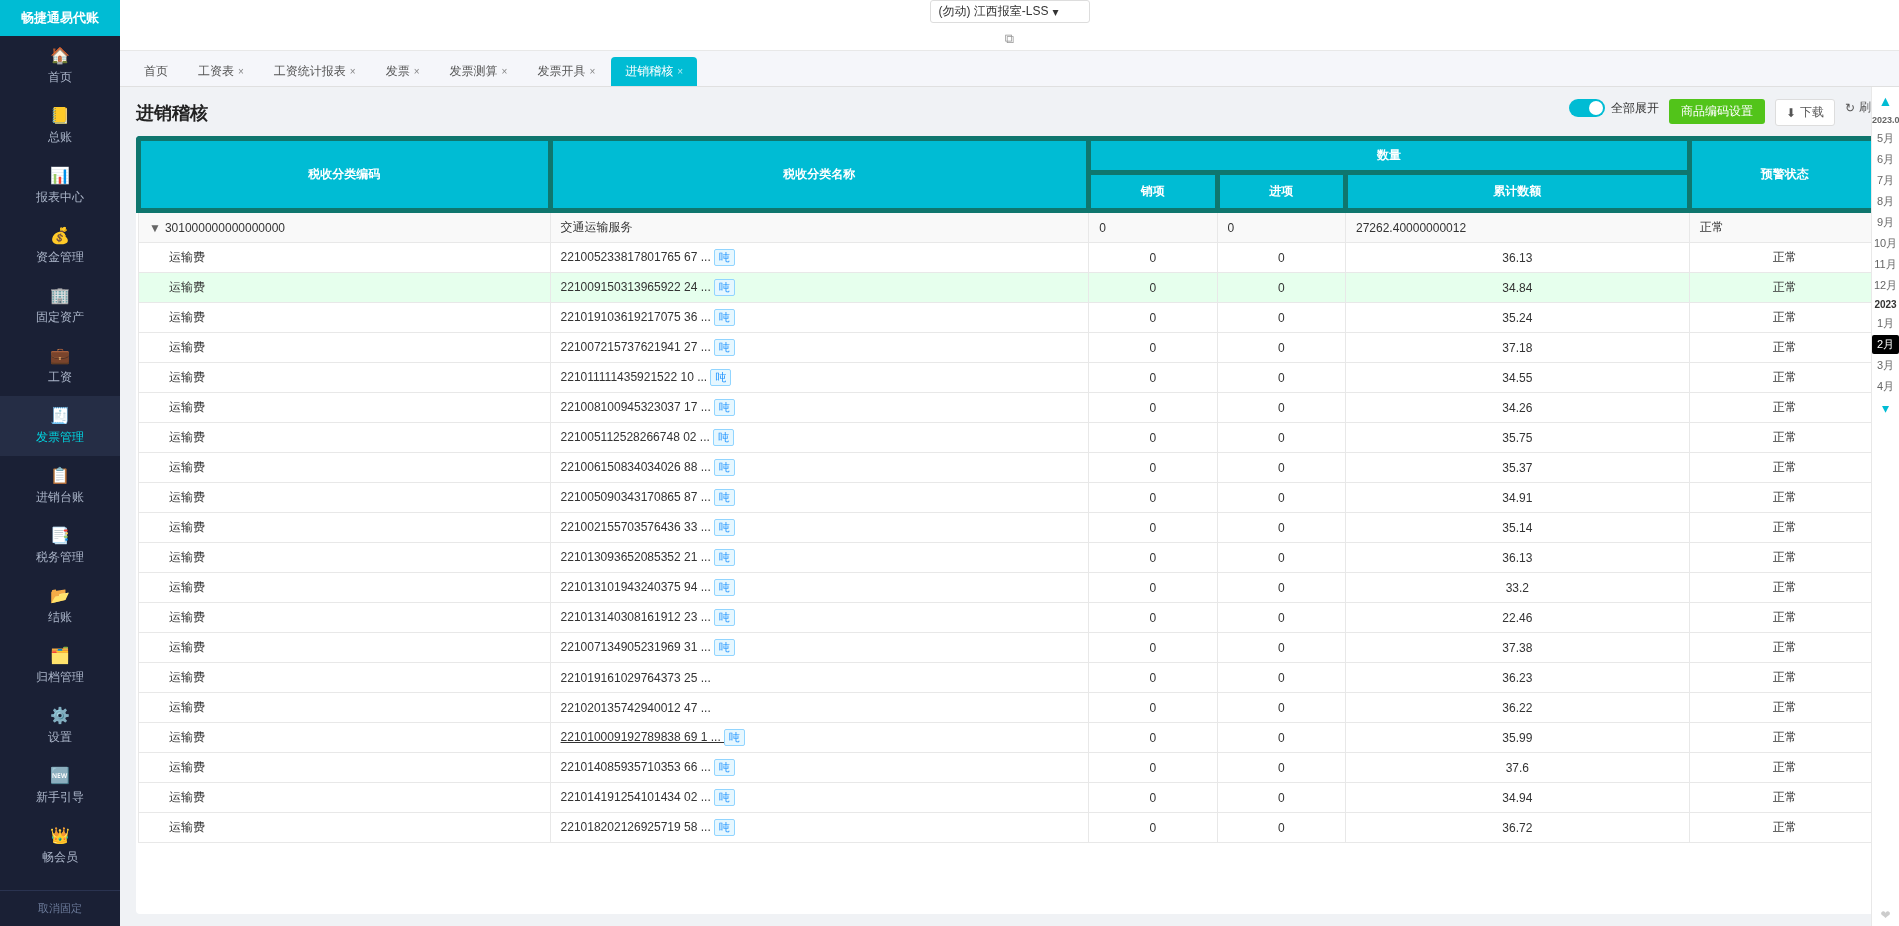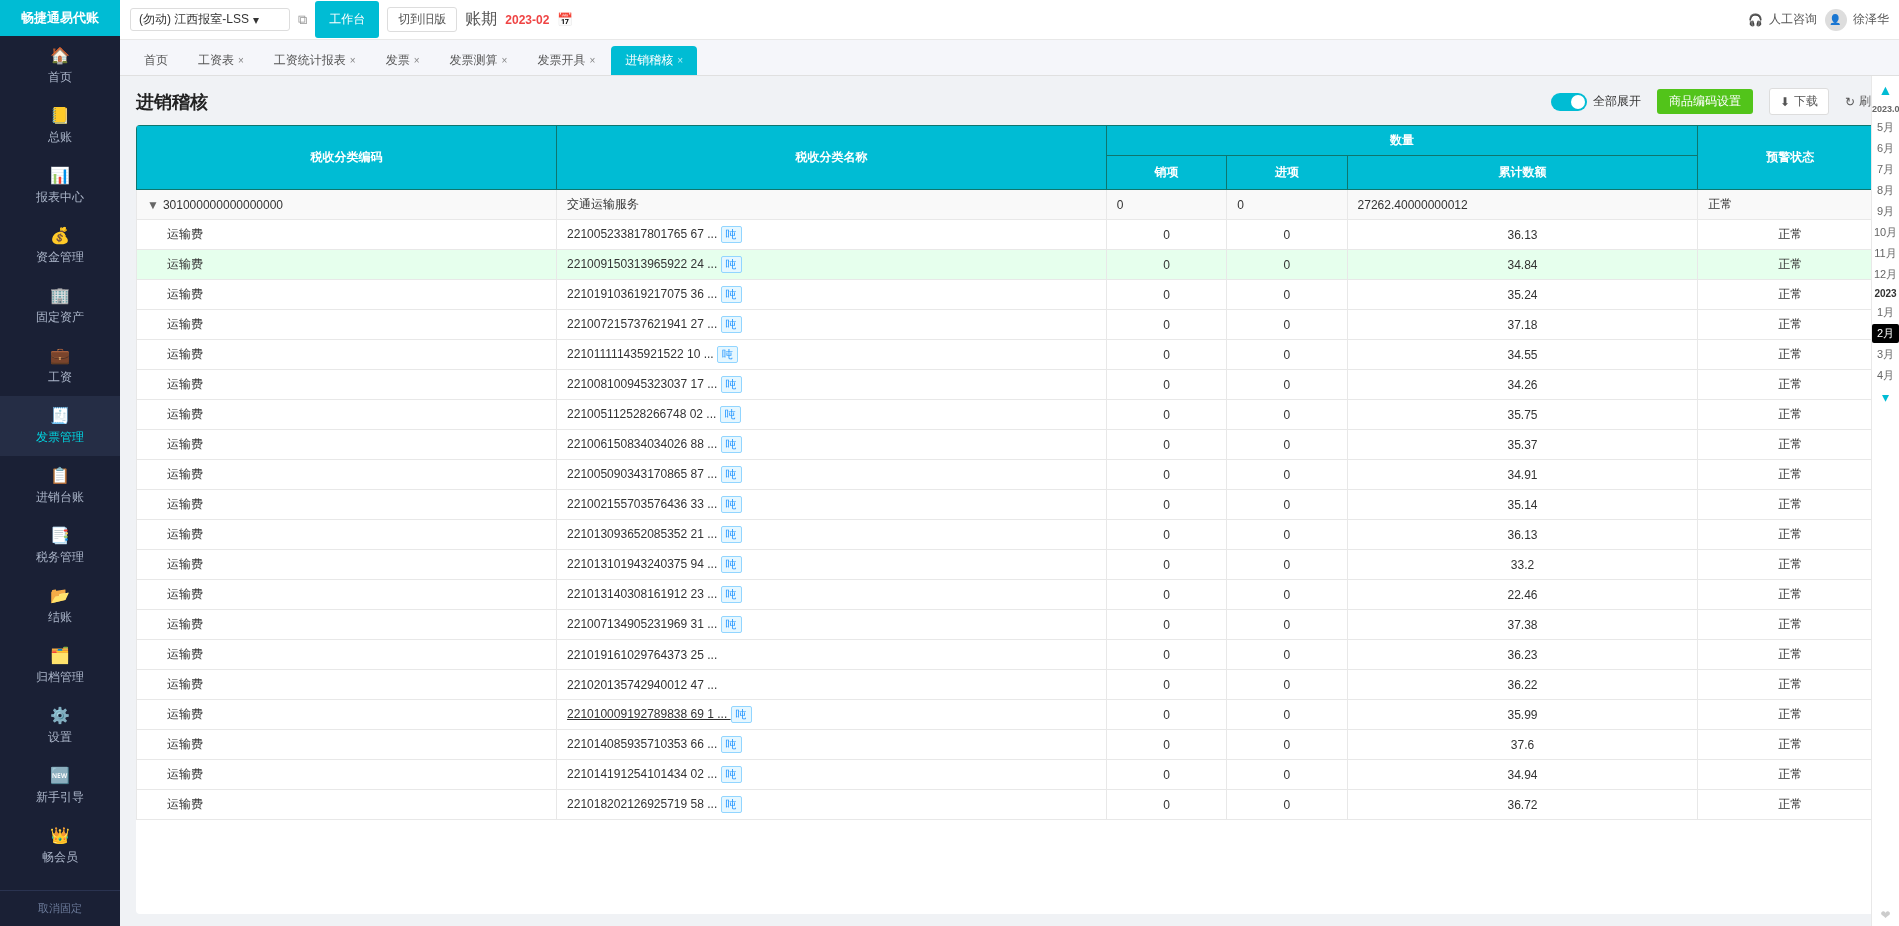--- a/index.html
+++ b/index.html
@@ -57,27 +57,28 @@
     .main {
       flex: 1;
       display: flex;
       flex-direction: column;
       overflow: hidden;
     }
 
     
     .topbar {
       background: #fff;
-      height: 40px;
+      height: 51px;
       display: flex;
       align-items: center;
       padding: 0 10px;
       border-bottom: 1px solid #e8e8e8;
       gap: 8px;
       flex-shrink: 0;
+      flex-direction: column;
     }
     .topbar-company {
       display: flex;
       align-items: center;
       gap: 4px;
       font-size: 12px;
       color: #333;
       border: 1px solid #ddd;
       border-radius: 3px;
       padding: 2px 8px;
@@ -157,22 +158,22 @@
       justify-content: space-between;
       margin-bottom: 10px;
     }
     .page-title {
       font-size: 18px;
       font-weight: bold;
       color: #222;
     }
     .header-actions {
       display: flex;
-      align-items: center;
-      gap: 16px;
+      align-items: flex-start;
+      gap: 10px;
     }
     .toggle-wrap {
       display: flex;
       align-items: center;
       gap: 6px;
       font-size: 12px;
       color: #333;
     }
     .toggle {
       width: 36px;
@@ -234,21 +235,21 @@
     table {
       width: 100%;
       border-collapse: collapse;
       font-size: 12px;
     }
     thead tr th {
       background: #00bcd4;
       color: white;
       padding: 8px 10px;
       text-align: center;
-      border: 1px solid #0f766e;
+      border: 5px solid #0f766e;
       white-space: nowrap;
     }
     thead tr:first-child th { padding: 6px 10px; }
     tbody tr td {
       padding: 6px 10px;
       border: 1px solid #e8e8e8;
       text-align: center;
       color: #333;
     }
     tbody tr.highlighted { background: #e6ffed; }

